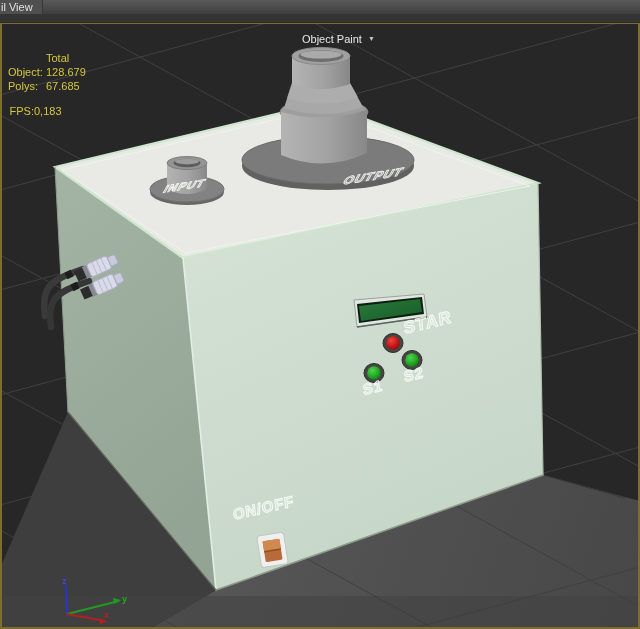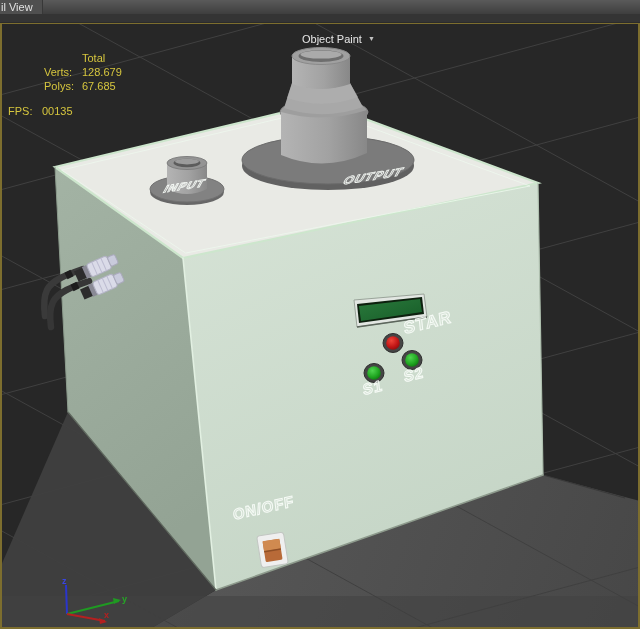--- a/index.html
+++ b/index.html
@@ -17,26 +17,26 @@
   #ribbon-strip{position:absolute;left:0;top:14px;width:640px;height:8px;z-index:30;
                 background:#343434;border-bottom:1px solid #2b2b2b;}
   
   #vp-frame{position:absolute;left:0;top:22px;width:640px;height:607px;z-index:25;
             box-sizing:border-box;border:2px solid #7d6e2e;pointer-events:none;}
   #scene{position:absolute;left:0;top:0;z-index:5;}
   
   #vp-label{position:absolute;left:8px;top:26px;z-index:28;color:#cfcfcf;font-size:11px;
             letter-spacing:.2px;white-space:nowrap;}
   #stats{position:absolute;left:8px;top:51px;z-index:28;font-size:11px;line-height:14px;
-         color:#d6c63e;margin-left:36px;}
+         color:#d6c63e;}
   #stats .srow{display:flex;}
   #stats .slabel{width:38px;}
   #stats .shead{padding-left:38px;}
   #stats-fps{position:absolute;left:8px;top:105px;z-index:28;font-size:11px;color:#d6c63e;display:flex;}
-  #stats-fps .slabel{width:34px;}
+  #stats-fps .slabel{width:26px;text-align:right;}
   
   .emb{position:absolute;z-index:20;font-weight:bold;color:rgba(255,255,255,.18);
        -webkit-text-stroke:1px rgba(248,252,248,.95);letter-spacing:1px;
        transform-origin:left top;white-space:nowrap;}
   #lbl-input {left:168px;top:183px;font-size:12px;transform:rotate(-9deg) skewX(-38deg) scaleY(.8);}
   #lbl-output{left:348px;top:174px;font-size:13px;transform:rotate(-9deg) skewX(-38deg) scaleY(.8);}
   #lbl-star  {left:403px;top:319px;font-size:17px;transform:rotate(-14deg) skewX(-8deg);}
   #lbl-s1    {left:362px;top:381px;font-size:15px;transform:rotate(-14deg) skewX(-8deg);}
   #lbl-s2    {left:403px;top:368px;font-size:15px;transform:rotate(-14deg) skewX(-8deg);}
   #lbl-onoff {left:232px;top:506px;font-size:15px;transform:rotate(-13deg) skewX(-6deg);}
@@ -219,31 +219,31 @@
       <span class="dd-arrow">▼</span>
     </div>
   </div>
   <div id="ribbon-strip"></div>
   <div id="vp-frame"></div>
 
 
   <div id="stats">
     <div class="shead">Total</div>
     <div class="srow">
-      <span class="slabel">Verts:</span>
+      <span class="slabel">Object:</span>
       <span>128.679</span>
     </div>
     <div class="srow">
       <span class="slabel">Polys:</span>
       <span>67.685</span>
     </div>
   </div>
   <div id="stats-fps">
     <span class="slabel">FPS:</span>
-    <span>00135</span>
+    <span>0,183</span>
   </div>
 
   <div class="emb" id="lbl-input">INPUT</div>
   <div class="emb" id="lbl-output">OUTPUT</div>
   <div class="emb" id="lbl-star">STAR</div>
   <div class="emb" id="lbl-s1">S1</div>
   <div class="emb" id="lbl-s2">S2</div>
   <div class="emb" id="lbl-onoff">ON/OFF</div>
 
 </div>

